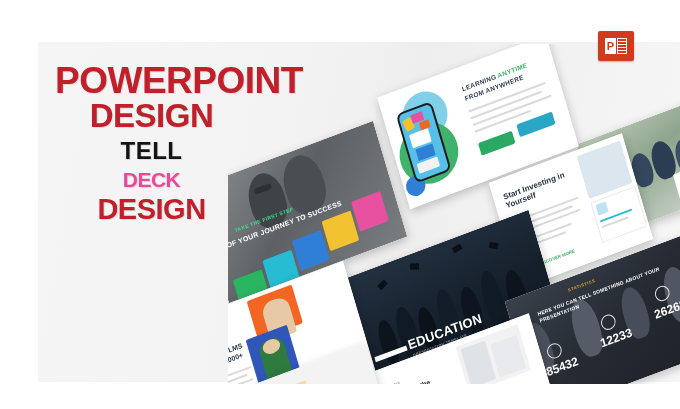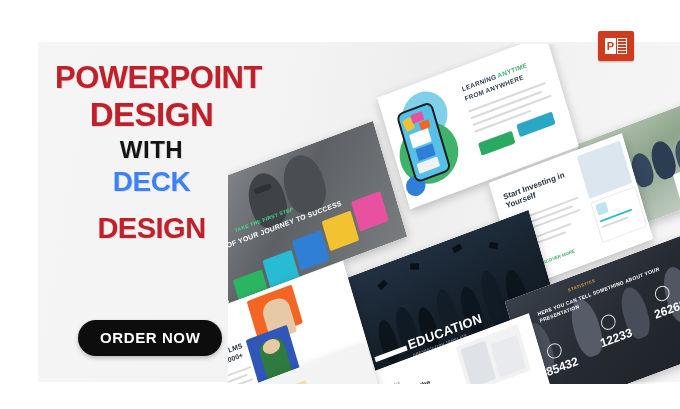--- a/index.html
+++ b/index.html
@@ -25,25 +25,25 @@
     position:absolute;left:55px;top:62px;width:215px;
     text-align:left;
   }
   .h-line{
     font-weight:bold;
     letter-spacing:-0.5px;
     line-height:1.0;
     white-space:nowrap;
     text-shadow:1px 1px 0 rgba(0,0,0,.10);
   }
-  .l1{font-size:31px;color:#c1202a;margin-bottom:5px;}
+  .l1{font-size:37px;color:#c1202a;}
   .l2{font-size:28.5px;color:#141414;margin-bottom:6px;letter-spacing:-0.3px;}
   .l3{font-size:33px;color:#c1202a;margin-bottom:7px;text-align:center;padding-right:22px;}
   .l4{font-size:24px;color:#141414;text-align:center;margin-bottom:6px;padding-right:22px;letter-spacing:0.5px;}
-  .l5{font-size:28px;color:#3b82f6;text-align:center;margin-bottom:18px;padding-right:22px;}
+  .l5{font-size:21px;color:#ec4899;text-align:center;margin-bottom:5px;padding-right:22px;}
   .l6{font-size:29px;color:#c1202a;text-align:center;padding-right:22px;}
 
   .cta{
     position:absolute;left:78px;top:320px;
     background:#0d0d0d;color:#ffffff;
     border:none;border-radius:22px;
     padding:9px 22px 10px 22px;
     font-size:15px;font-weight:bold;letter-spacing:0.6px;
     font-family:"Liberation Sans", sans-serif;
     box-shadow:0 2px 4px rgba(0,0,0,.25);
@@ -297,26 +297,25 @@
         <div style="position:absolute;left:30px;top:14px;width:22px;height:26px;background:#f4dcb0;border-radius:2px;"></div>
 
       </div>
     </div>
 
   </div>
 
   <div class="headline">
     <div class="h-line l1">POWERPOINT</div>
     <div class="h-line l3">DESIGN</div>
-    <div class="h-line l4">WITH</div>
+    <div class="h-line l4">TELL</div>
     <div class="h-line l5">DECK</div>
     <div class="h-line l6">DESIGN</div>
   </div>
 
-  <button class="cta">ORDER NOW</button>
 
   <div class="ppt-badge">
     <div class="ppt-doc">
       <div class="ppt-p">P</div>
       <div class="ppt-lines">
         <i></i>
           <i></i>
           <i></i>
           <i></i>
           <i></i>

